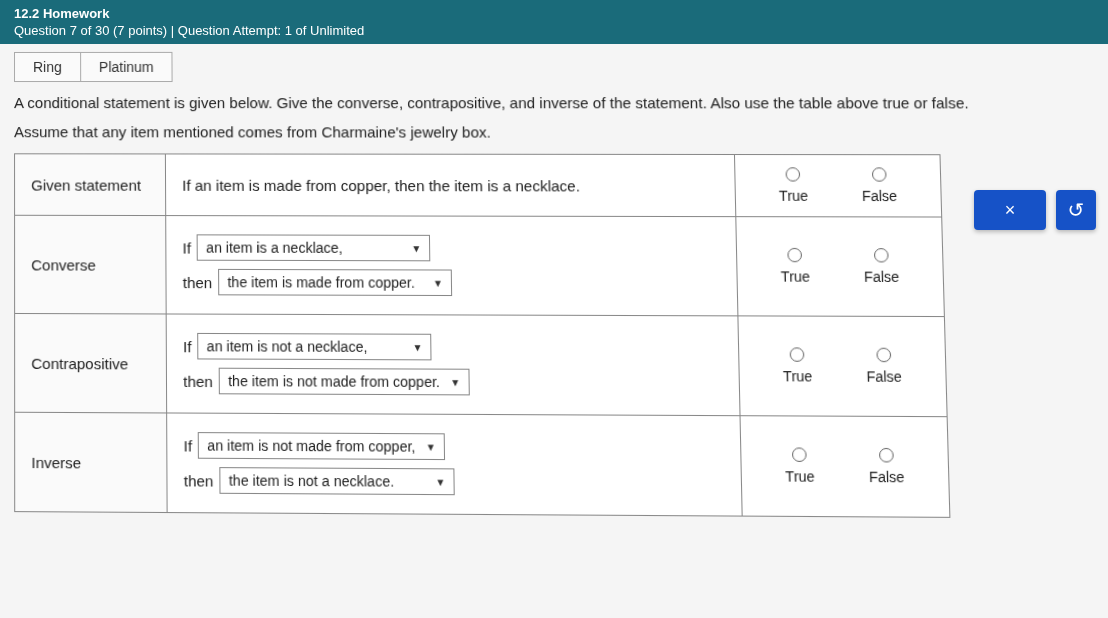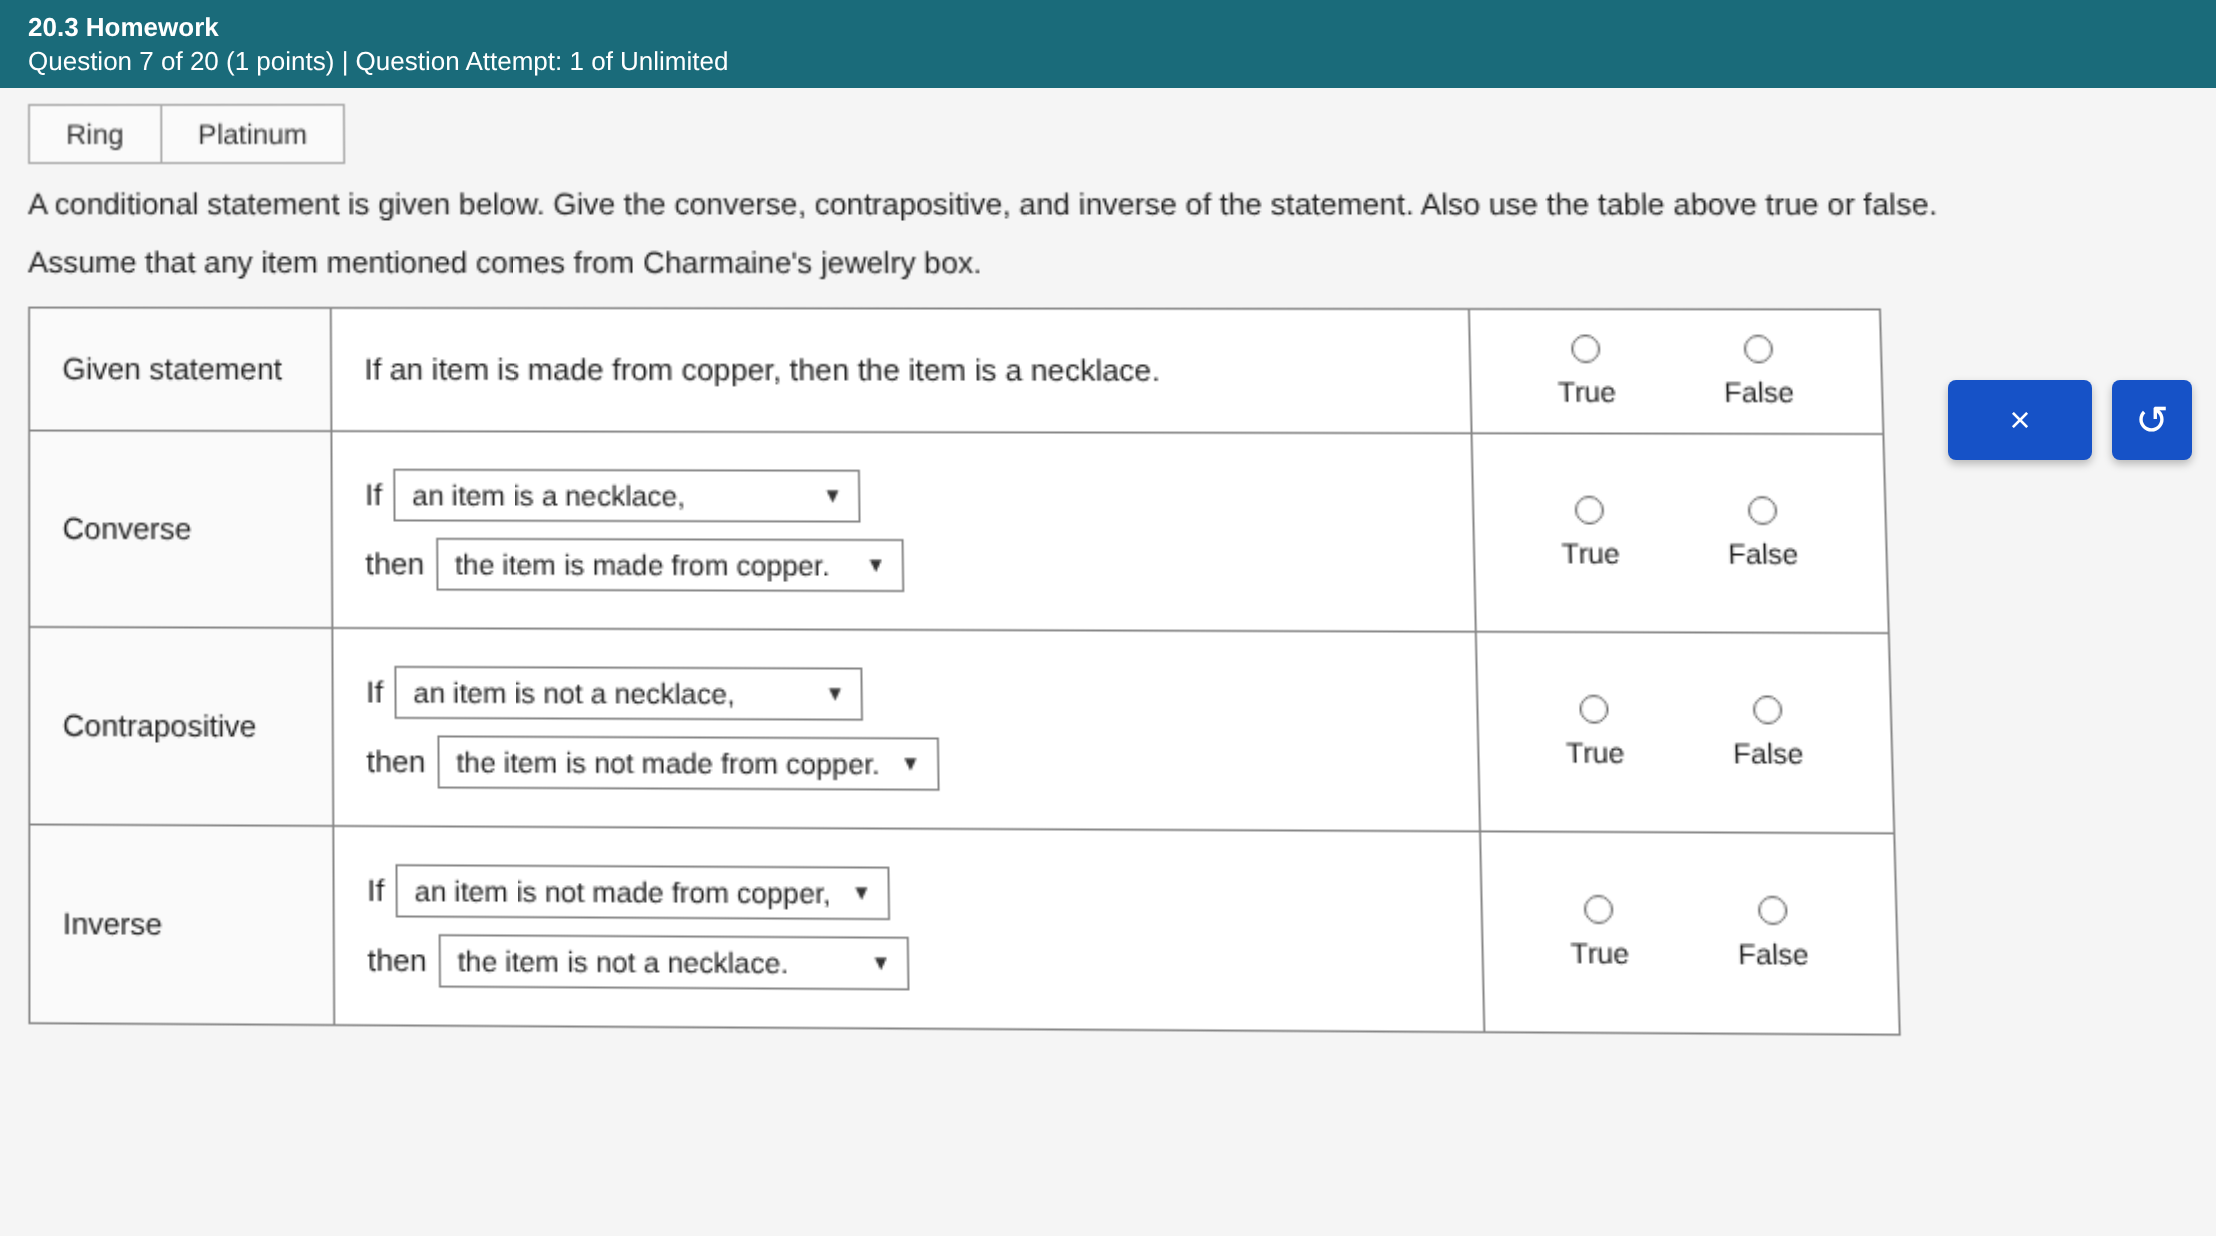--- a/index.html
+++ b/index.html
@@ -23,22 +23,22 @@
 .ddarrow{font-size:10px;margin-left:10px;color:#333}
 .line{display:flex;align-items:center;gap:6px;margin:4px 0;font-size:15px}
 .btns{position:absolute;right:12px;top:190px;display:flex;gap:10px}
 .btn{background:#1652c7;color:#fff;border:none;width:72px;height:40px;border-radius:4px;font-size:18px;display:flex;align-items:center;justify-content:center;box-shadow:0 2px 4px rgba(0,0,0,.25);cursor:pointer}
 .btn2{width:40px;font-size:20px}
 </style>
 </head>
 <body>
 
 <div class="header">
-  <div class="header-title">20.3 Homework</div>
-  <div class="header-sub">Question 7 of 20 (1 points) | Question Attempt: 1 of Unlimited</div>
+  <div class="header-title">12.2 Homework</div>
+  <div class="header-sub">Question 7 of 30 (7 points) | Question Attempt: 1 of Unlimited</div>
 </div>
 
 <div class="content">
 
   <div class="tabs">
     <div class="tab">Ring</div>
     <div class="tab">Platinum</div>
   </div>
 
   <p class="instr">A conditional statement is given below. Give the converse, contrapositive, and inverse of the statement. Also use the table above true or false.</p>

